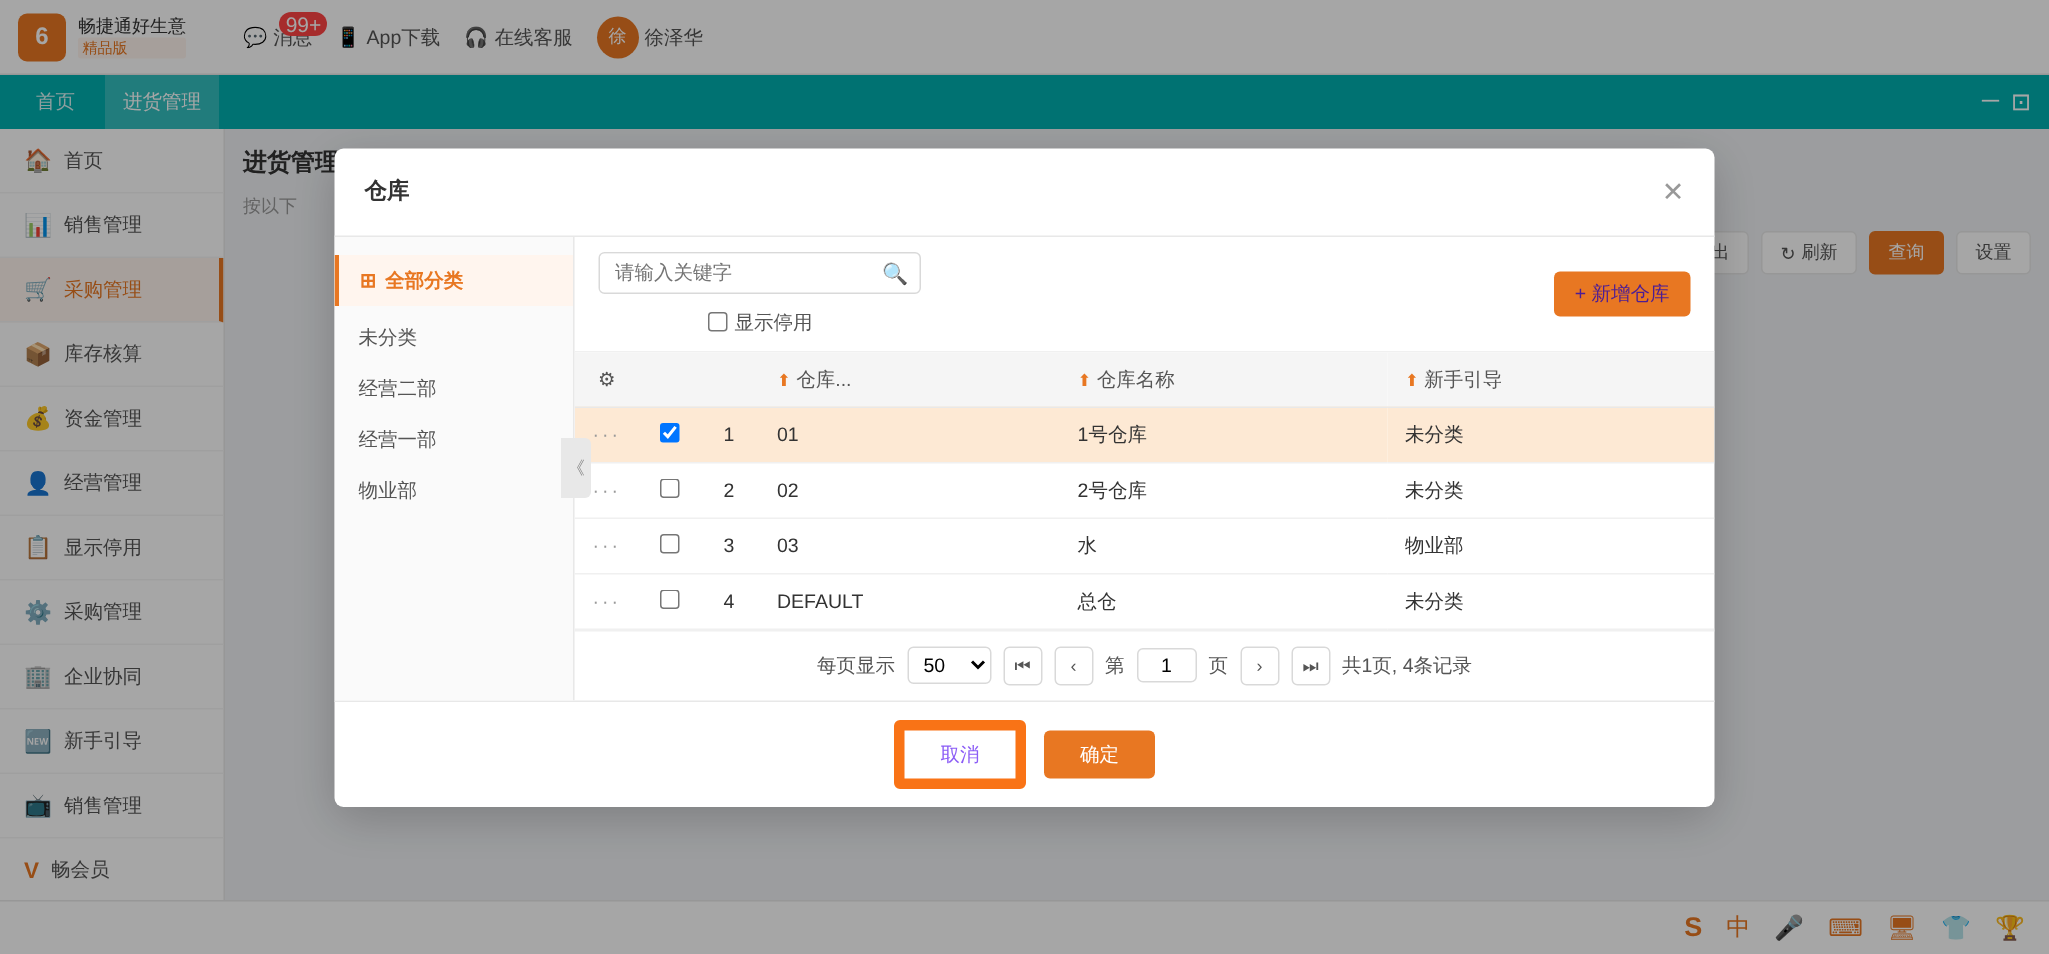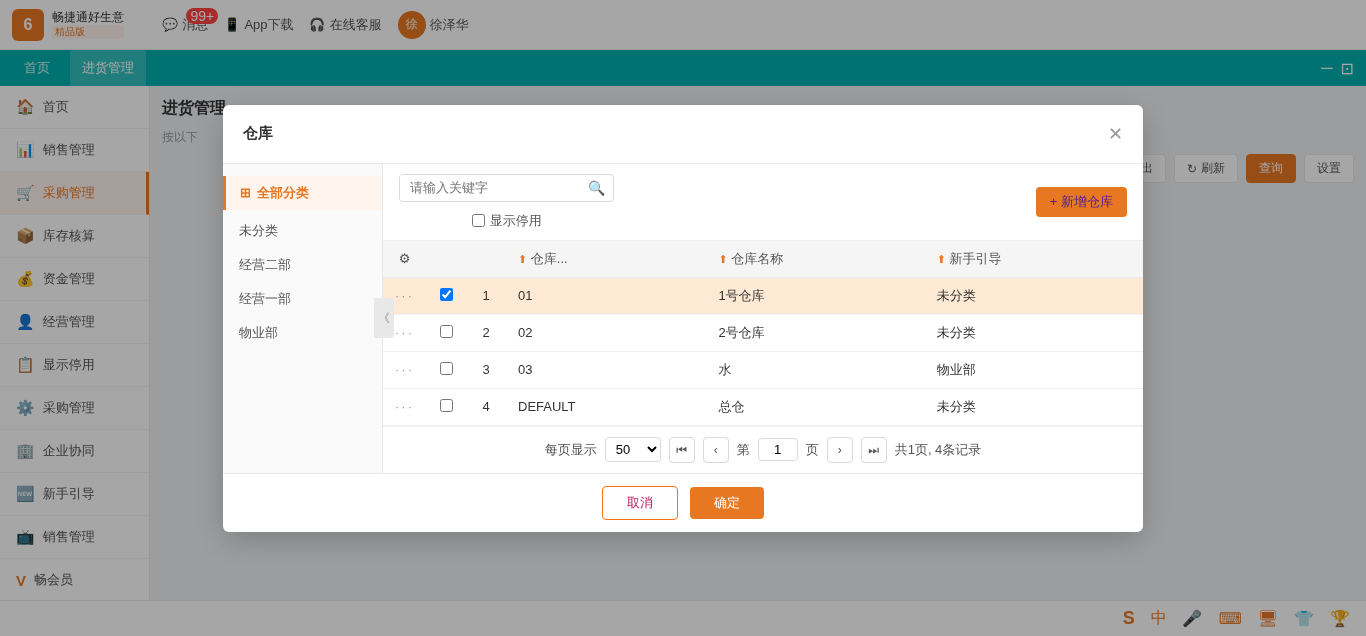--- a/index.html
+++ b/index.html
@@ -362,26 +362,26 @@
     .dialog-footer {
       display: flex;
       align-items: center;
       justify-content: center;
       padding: 12px 16px;
       border-top: 1px solid #e8e8e8;
       gap: 12px;
     }
     .btn-cancel {
       padding: 7px 24px;
-      border: 1px solid #f97316;
-      border-radius: 4px;
-      background: #fff;
-      cursor: pointer;
-      font-size: 13px;
-      color: #be185d;
+      border: 7px solid #f97316;
+      border-radius: 4px;
+      background: #fff;
+      cursor: pointer;
+      font-size: 13px;
+      color: #8b5cf6;
     }
     .btn-confirm {
       padding: 7px 24px;
       border: none;
       border-radius: 4px;
       background: #e87722;
       color: #fff;
       cursor: pointer;
       font-size: 13px;
     }

